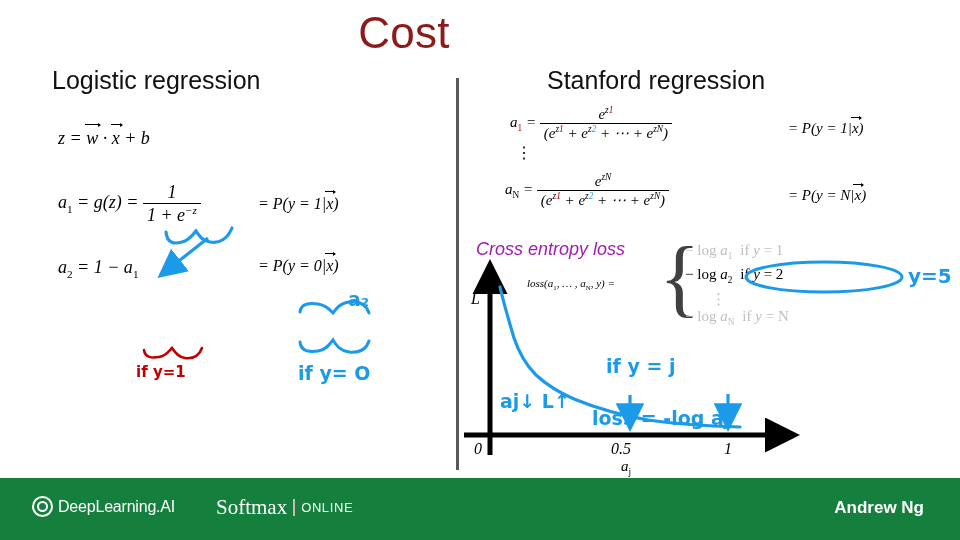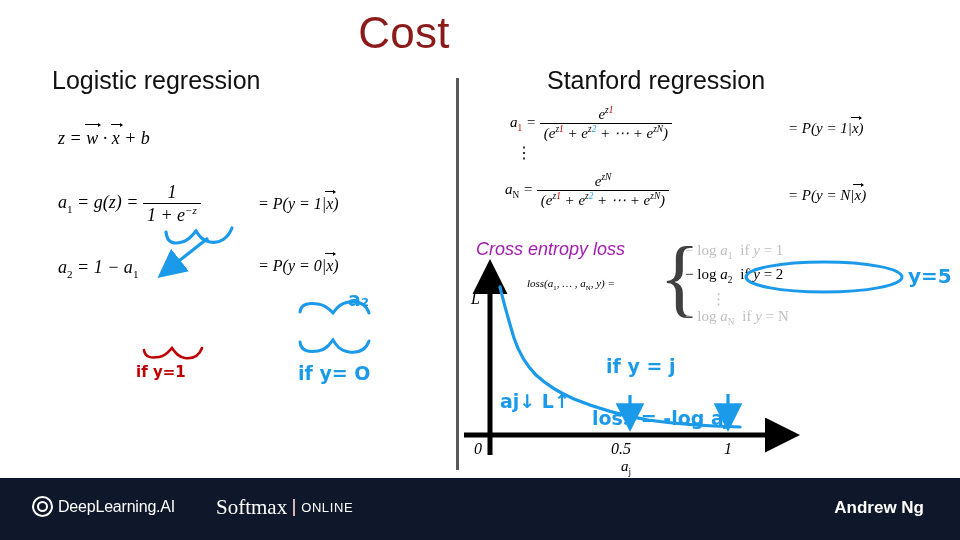--- a/index.html
+++ b/index.html
@@ -81,21 +81,21 @@
   #hw-ajL{left:500px;top:390px;font-size:19px;}
   
   .axis-label{position:absolute;font-family:"Liberation Serif",serif;font-style:italic;color:#000;}
   #lab-L{left:471px;top:290px;font-size:16px;}
   #lab-0{left:474px;top:440px;font-size:16px;}
   #lab-05{left:611px;top:440px;font-size:16px;}
   #lab-1{left:724px;top:440px;font-size:16px;}
   #lab-aj{left:621px;top:458px;font-size:15px;}
   svg.overlay{position:absolute;left:0;top:0;width:960px;height:540px;pointer-events:none;}
   
-  .footer{position:absolute;left:0;bottom:0;width:960px;height:62px;background:#0f172a;}
+  .footer{position:absolute;left:0;bottom:0;width:960px;height:62px;background:#15803d;}
   .dl-logo{position:absolute;left:32px;top:18px;display:flex;align-items:center;gap:5px;}
   .dl-mark{width:17px;height:17px;border-radius:50%;border:2px solid #fff;position:relative;}
   .dl-mark::after{content:"";position:absolute;left:3px;top:3px;width:7px;height:7px;
                   border-radius:50%;border:2px solid #fff;}
   .dl-text{color:#fff;font-size:16px;letter-spacing:-.2px;}
   .stanford{position:absolute;left:216px;top:17px;display:flex;align-items:center;gap:6px;}
   .st-name{color:#fff;font-family:"Liberation Serif",serif;font-size:21px;}
   .st-div{width:2px;height:17px;background:#d8b3b3;}
   .st-online{color:#fff;font-size:13px;letter-spacing:.6px;}
   .author{position:absolute;right:36px;top:20px;color:#fff;font-size:17px;font-weight:bold;}

